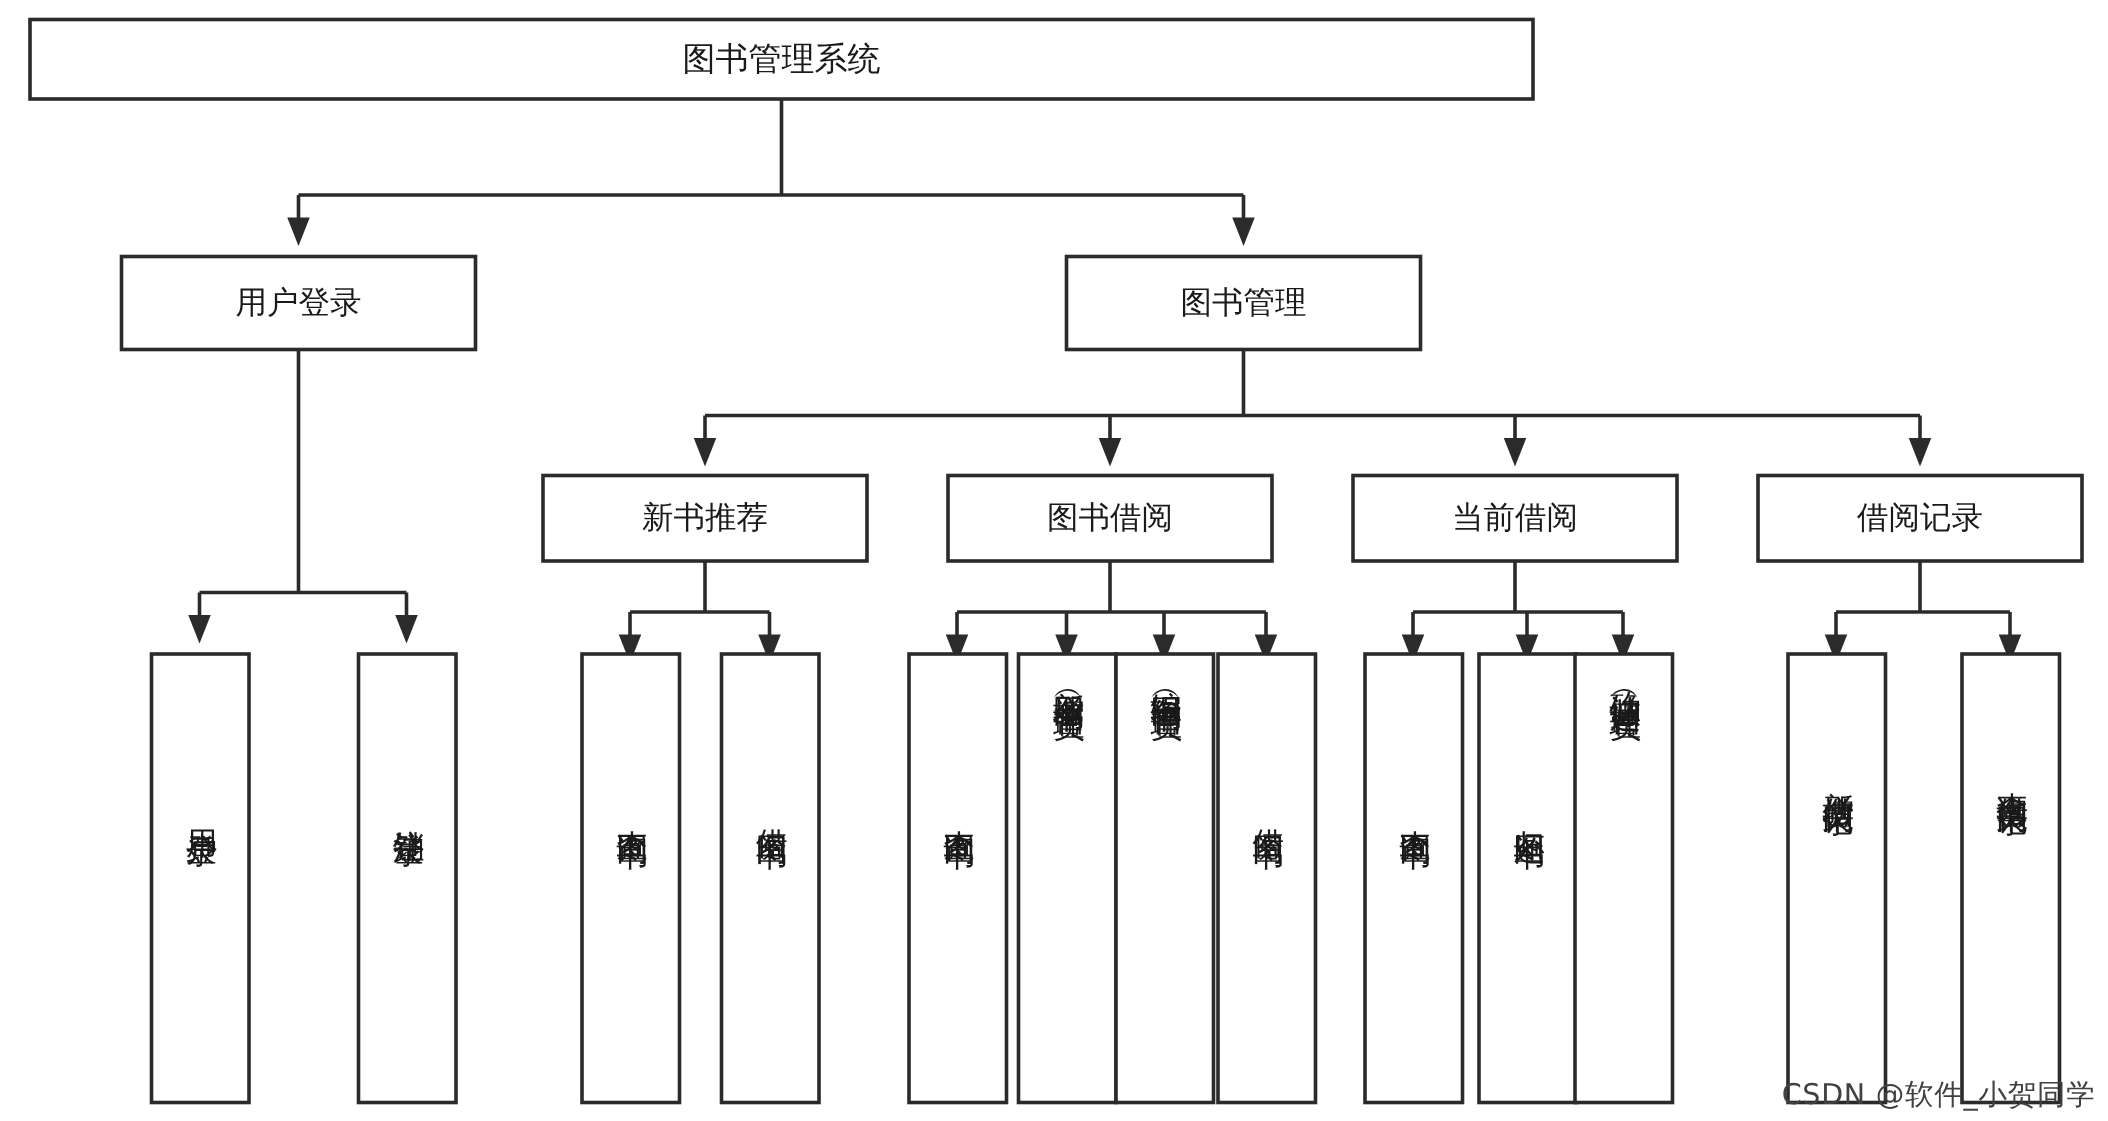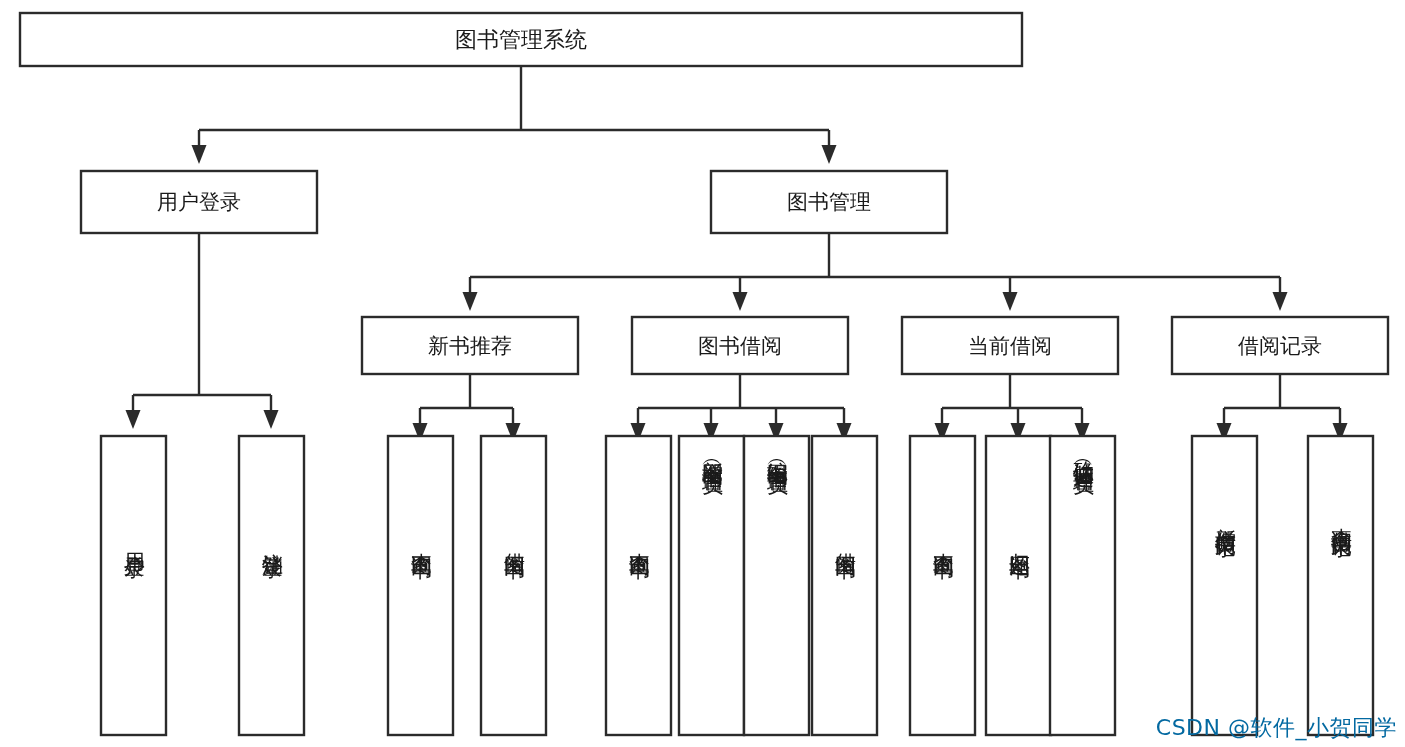--- a/index.html
+++ b/index.html
@@ -68,22 +68,22 @@
     color: #1a1a1a;
     letter-spacing: 2px;
     white-space: nowrap;
     user-select: none;
   }
   .watermark {
     position: absolute;
     right: 8px;
     bottom: 4px;
     font-family: "DejaVu Sans", "Liberation Sans", sans-serif;
-    font-size: 22px;
-    color: #0369a1;
+    font-size: 19px;
+    color: #404040;
     letter-spacing: 0.5px;
     white-space: nowrap;
     user-select: none;
   }
 </style>
 </head>
 <body>
 
 <div id="diagram-root">
 

